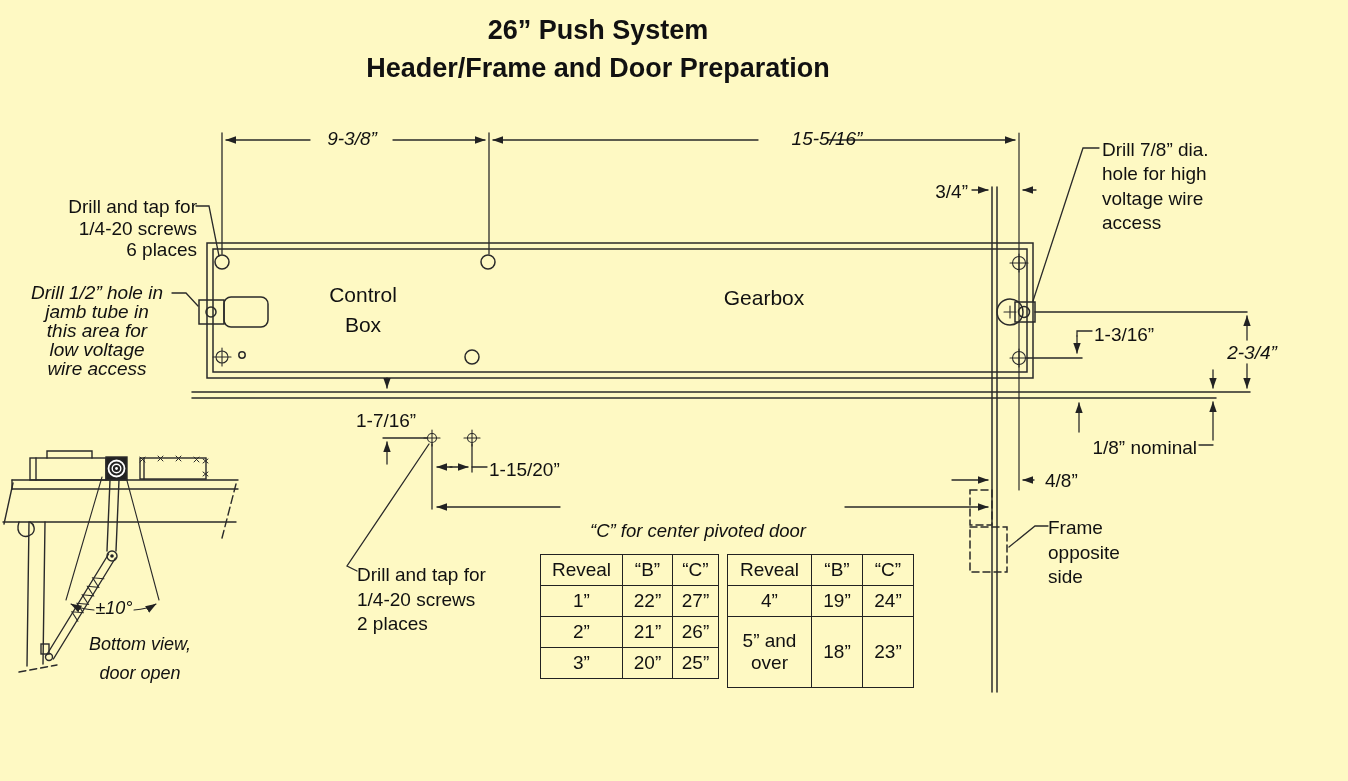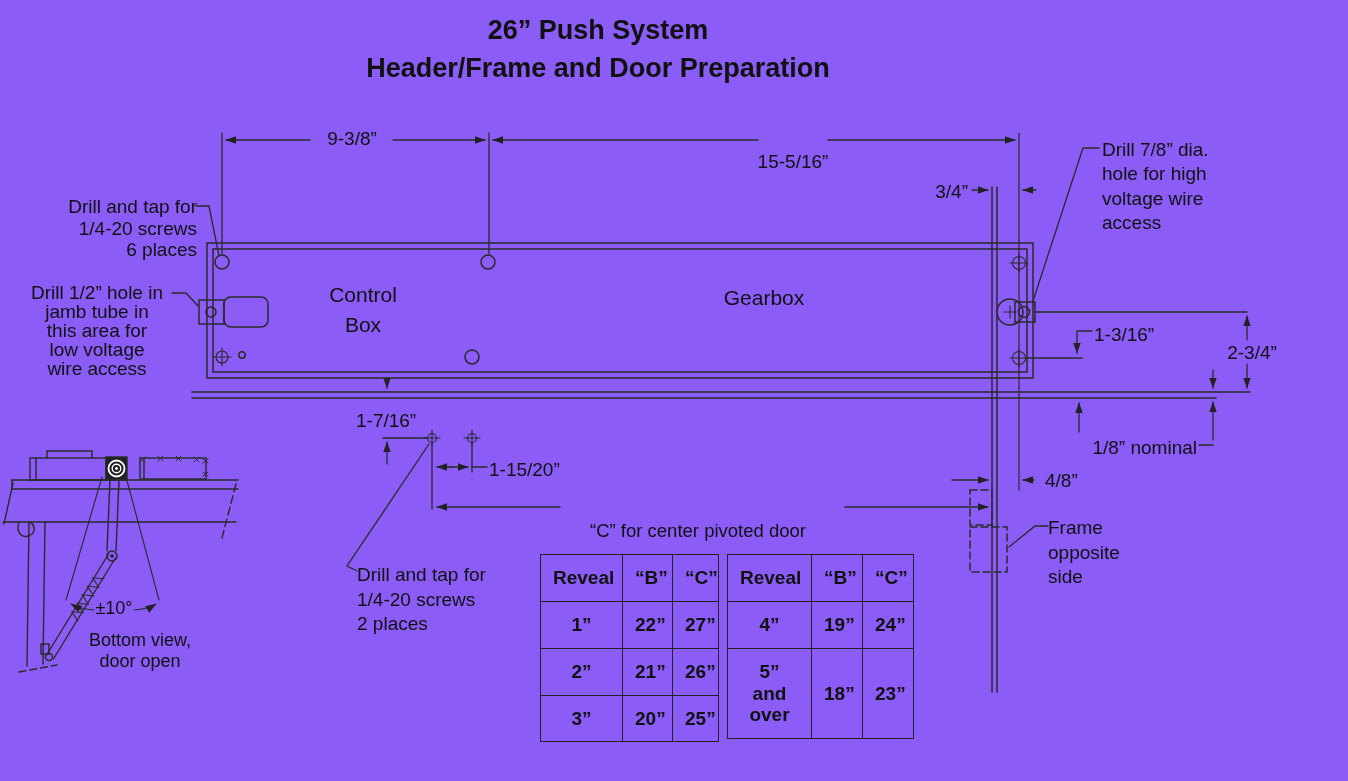--- a/index.html
+++ b/index.html
@@ -1,28 +1,28 @@
 <!DOCTYPE html>
 <html><head>
 <meta charset="utf-8">
 <style>
   html,body{margin:0;padding:0;background:#fff;}
-  #canvas{position:relative;width:1348px;height:781px;background:#8b5cf6;overflow:hidden;
+  #canvas{position:relative;width:1348px;height:781px;background:#fef9c3;overflow:hidden;
           font-family:"Liberation Sans","DejaVu Sans",sans-serif;color:#111;}
   #linework{position:absolute;left:0;top:0;}
   .lbl{position:absolute;white-space:pre-line;line-height:1.22;color:#111;}
   .title{font-weight:bold;font-size:27px;text-align:center;}
   .dim{font-size:19px;}
   .callout{font-size:19px;}
   .boxlabel{font-size:21px;text-align:center;}
   .rt{text-align:right;}
-  .ct{text-align:center;}
+  .ct{text-align:center;font-style:italic;}
   table.rev{position:absolute;border-collapse:collapse;font-size:19px;table-layout:fixed;}
   table.rev td,table.rev th{border:1.7px solid #222;text-align:center;vertical-align:middle;
-     font-weight:bold;padding:12px;white-space:pre-line;line-height:1.15;}
+     font-weight:normal;padding:4px;white-space:pre-line;line-height:1.15;}
 </style>
 </head>
 <body>
 
 <div id="canvas">
 
   <svg id="linework" width="1348" height="781" viewBox="0 0 1348 781" fill="none" stroke="#2a2a2a" stroke-width="1.5" stroke-linecap="round">
     <defs>
       <marker id="ah" viewBox="0 0 10 7" refX="9.5" refY="3.5" markerWidth="11" markerHeight="8" orient="auto" markerUnits="userSpaceOnUse">
         <path d="M0,0 L10,3.5 L0,7 Z" fill="#222" stroke="none"></path>
@@ -178,21 +178,21 @@
         <path d="M94,610 Q80,609 71,604" marker-end="url(#ah)"></path>
         <path d="M134,610 Q148,609 156,604" marker-end="url(#ah)"></path>
       </g>
     </g>
   </svg>
 
   <div class="lbl title" style="left:298px;top:14px;width:600px;">26” Push System</div>
   <div class="lbl title" style="left:298px;top:52px;width:600px;">Header/Frame and Door Preparation</div>
 
   <div class="lbl dim ct" style="left:302px;top:127px;width:100px;">9-3/8”</div>
-  <div class="lbl dim ct" style="left:743px;top:127px;width:100px;margin-top:23px;">15-5/16”</div>
+  <div class="lbl dim ct" style="left:777px;top:127px;width:100px;">15-5/16”</div>
   <div class="lbl dim rt" style="left:900px;top:180px;width:68px;">3/4”</div>
   <div class="lbl dim" style="left:1094px;top:323px;">1-3/16”</div>
   <div class="lbl dim ct" style="left:1212px;top:341px;width:80px;">2-3/4”</div>
   <div class="lbl dim rt" style="left:1057px;top:436px;width:140px;">1/8” nominal</div>
   <div class="lbl dim" style="left:1045px;top:469px;">4/8”</div>
   <div class="lbl dim" style="left:356px;top:409px;">1-7/16”</div>
   <div class="lbl dim" style="left:489px;top:458px;">1-15/20”</div>
 
   <div class="lbl callout rt" style="left:40px;top:196px;width:157px;line-height:21.5px;">Drill and tap for
 1/4-20 screws
@@ -212,21 +212,21 @@
   <div class="lbl callout" style="left:357px;top:563px;line-height:24.6px;">Drill and tap for
 1/4-20 screws
 2 places</div>
   <div class="lbl ct" style="left:548px;top:520px;width:300px;font-size:18.5px;">“C” for center pivoted door</div>
 
   <div class="lbl boxlabel" style="left:293px;top:280px;width:140px;line-height:30px;">Control
 Box</div>
   <div class="lbl boxlabel" style="left:694px;top:285px;width:140px;">Gearbox</div>
 
   <div class="lbl ct" style="left:91px;top:598px;width:46px;font-size:18px;">±10°</div>
-  <div class="lbl ct" style="left:55px;top:630px;width:170px;font-size:18px;line-height:21px;">Bottom view,
+  <div class="lbl ct" style="left:55px;top:630px;width:170px;font-size:18px;line-height:29px;">Bottom view,
 door open</div>
 
   <table class="rev" style="left:540px;top:554px;width:178px;">
     <colgroup>
         <col style="width:82px">
         <col style="width:50px">
         <col style="width:46px">
       </colgroup>
     <tbody>
         <tr style="height:27px">

